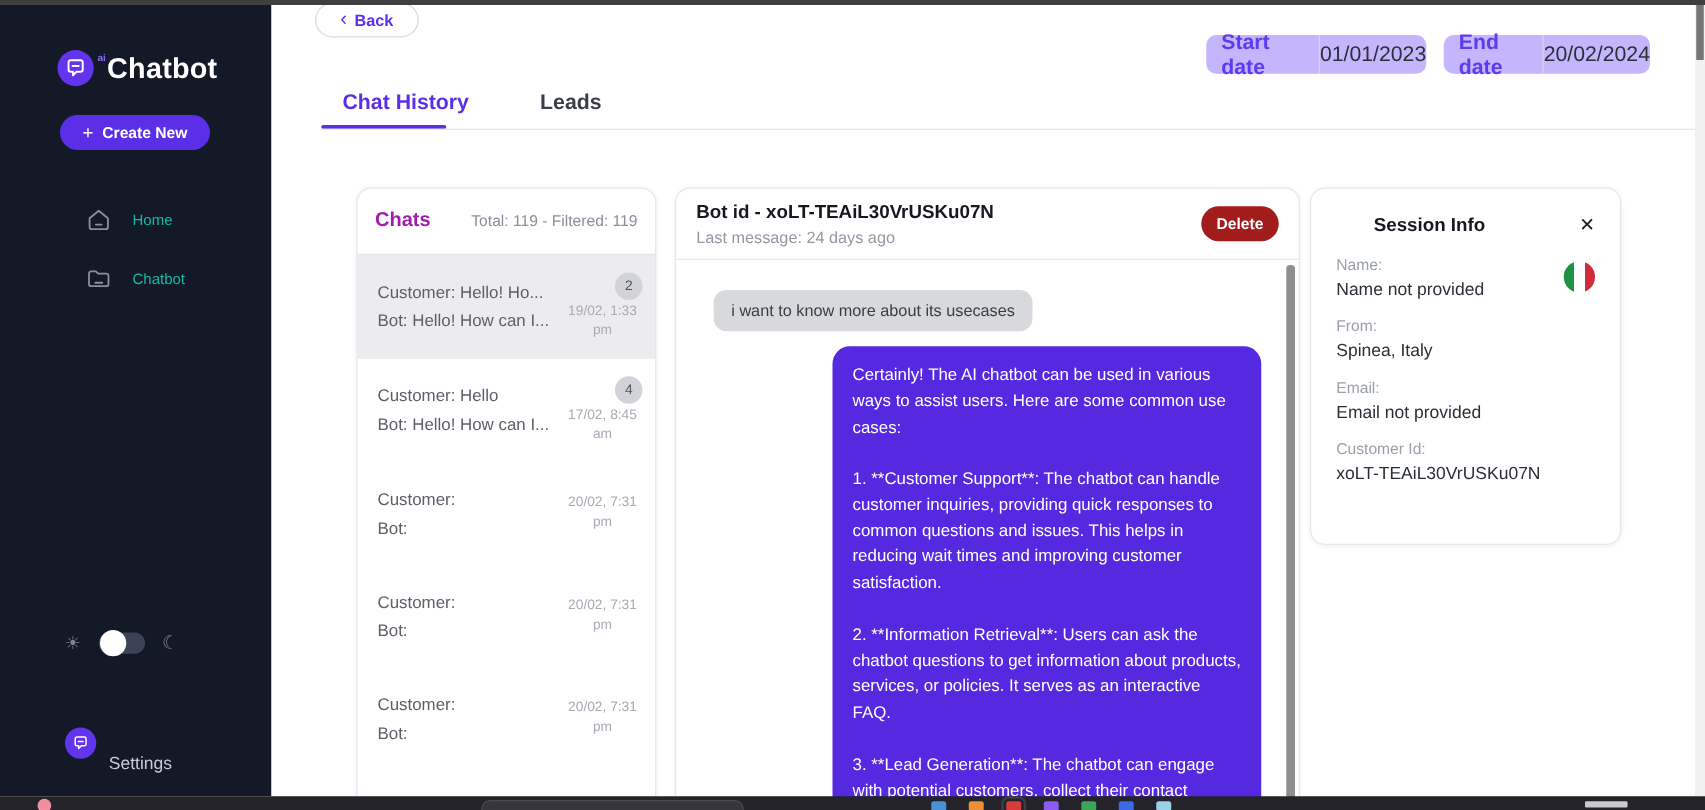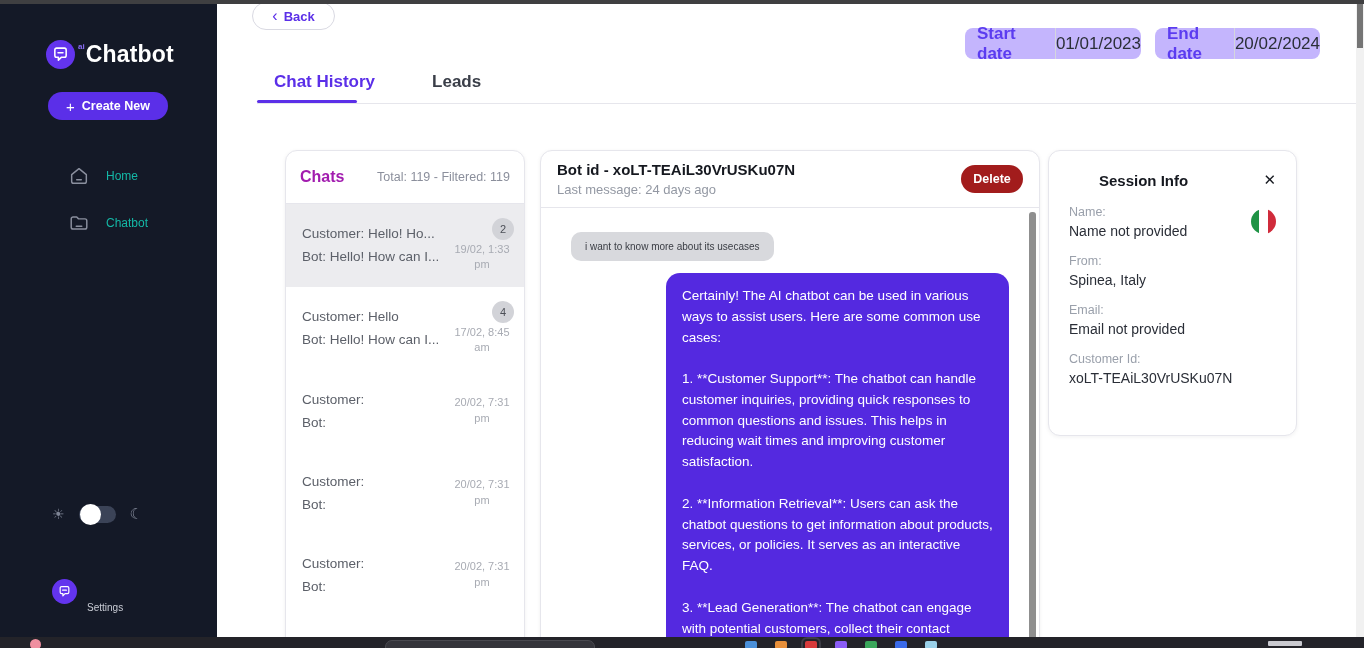--- a/index.html
+++ b/index.html
@@ -20,21 +20,21 @@
   .create-plus { font-size:15px; font-weight:normal; }
   .nav-item { position:absolute; left:68px; display:flex; align-items:center; gap:16px; color:#14b8a6; font-size:12px; cursor:pointer; }
   .nav-item svg { stroke:#8a8f9e; }
   .theme-row { position:absolute; left:52px; top:505px; display:flex; align-items:center; gap:14px; }
   .sun-glyph { color:#7e8494; font-size:14px; }
   .moon-glyph { color:#7e8494; font-size:15px; }
   .toggle { width:37px; height:17px; border-radius:9px; background:#3b4357; position:relative; cursor:pointer; }
   .toggle-knob { position:absolute; left:1px; top:-2px; width:21px; height:21px; border-radius:50%; background:#ffffff; }
   .settings-row { position:absolute; left:52px; top:570px; display:flex; align-items:center; gap:10px; cursor:pointer; }
   .settings-badge { width:25px; height:25px; border-radius:50%; background:#6334ee; display:flex; align-items:center; justify-content:center; }
-  .settings-label { color:#c9ccd5; font-size:10px;margin-top:32px; }
+  .settings-label { color:#c9ccd5; font-size:14px;margin-top:32px; }
 
   
   .main { position:absolute; left:217px; top:4px; width:1147px; height:633px; background:#fff; }
   .back-btn { position:absolute; left:35px; top:-2px; width:83px; height:28px; background:#fff; border:1px solid #d9d9e2; border-radius:14px; color:#5b2fe8; font-size:13px; font-weight:bold; cursor:pointer; font-family:"Liberation Sans",sans-serif; display:flex; align-items:center; justify-content:center; gap:6px; }
   .back-chev { font-size:16px; font-weight:normal; }
   .date-box { position:absolute; top:24px; height:31px; background:#c4b5fd; border-radius:8px; display:flex; align-items:center; font-size:17px; }
   .date-box.start { left:748px; width:176px; }
   .date-box.end { left:938px; width:165px; }
   .date-label { color:#5b3cf0; padding:0 12px; font-weight:bold; }
   .date-divider { width:1px; height:31px; background:#d4d6dd; }
@@ -60,21 +60,21 @@
   .chat-badge { width:22px; height:22px; border-radius:50%; background:#d2d3d8; color:#4c4f57; font-size:11px; display:flex; align-items:center; justify-content:center; align-self:flex-end; margin-bottom:2px; }
   .chat-time { font-size:11px; color:#a8abb3; text-align:center; line-height:1.4; }
   .chat-item.nobadge .chat-meta { justify-content:center; }
 
   .conv-card { left:323px; top:146px; width:500px; height:520px; overflow:hidden; }
   .conv-header { height:57px; border-bottom:1px solid #e6e6ec; display:flex; align-items:center; padding:0 16px; justify-content:space-between; }
   .conv-title { font-size:15px; font-weight:bold; color:#15181f; margin-bottom:4px; }
   .conv-subtitle { font-size:13px; color:#9398a3; }
   .delete-btn { width:62px; height:28px; border:none; border-radius:15px; background:#a21c1c; color:#fff; font-size:12.5px; font-weight:bold; cursor:pointer; font-family:"Liberation Sans",sans-serif; }
   .messages { position:relative; padding:24px 30px 0 30px; }
-  .msg-user { display:inline-block; background:#d8d9dd; color:#3a3d44; font-size:10px; padding:9px 14px; border-radius:10px; margin-bottom:12px; }
+  .msg-user { display:inline-block; background:#d8d9dd; color:#3a3d44; font-size:13px; padding:9px 14px; border-radius:10px; margin-bottom:12px; }
   .msg-bot-wrap { display:flex; justify-content:flex-end; }
   .msg-bot { width:343px; background:#5429e0; color:#fff; font-size:13.5px; line-height:1.54; padding:13px 16px; border-radius:14px; white-space:pre-line; }
   .conv-scrollthumb { position:absolute; right:3px; top:61px; width:7px; height:455px; background:#8f8f8f; border-radius:3px; }
 
   .session-card { left:831px; top:146px; width:249px; height:286px; }
   .session-header { display:flex; align-items:center; justify-content:space-between; padding:20px 20px 6px 20px; }
   .session-title { font-size:15px; font-weight:bold; color:#15181f;margin-left:30px; }
   .session-close { font-size:15px; color:#15181f; cursor:pointer; }
   .session-body { padding:10px 20px; position:relative; }
   .field { margin-bottom:15px; }

